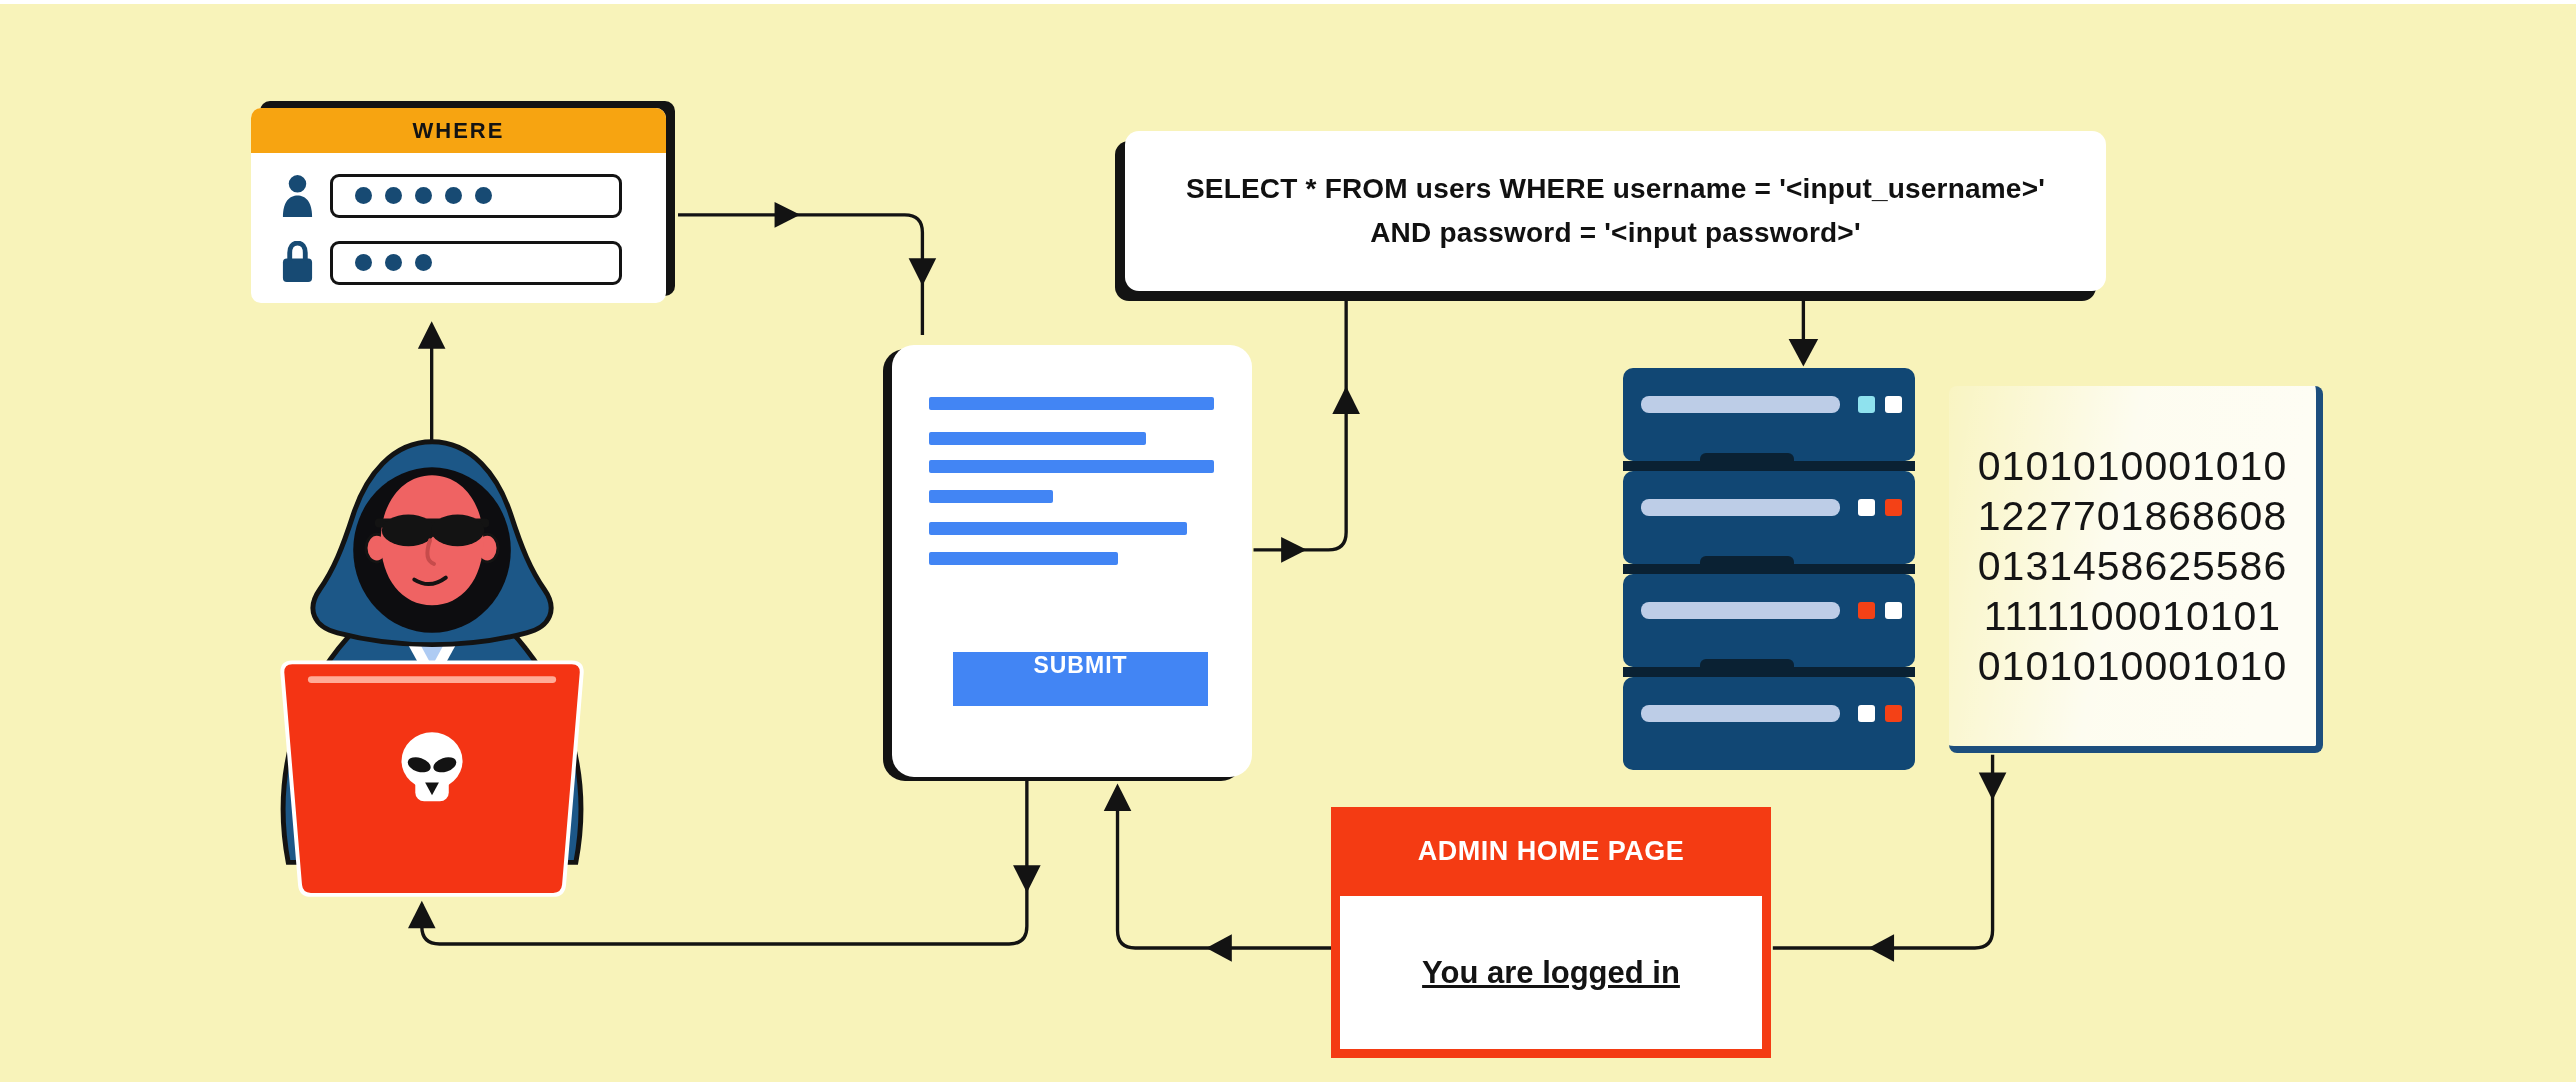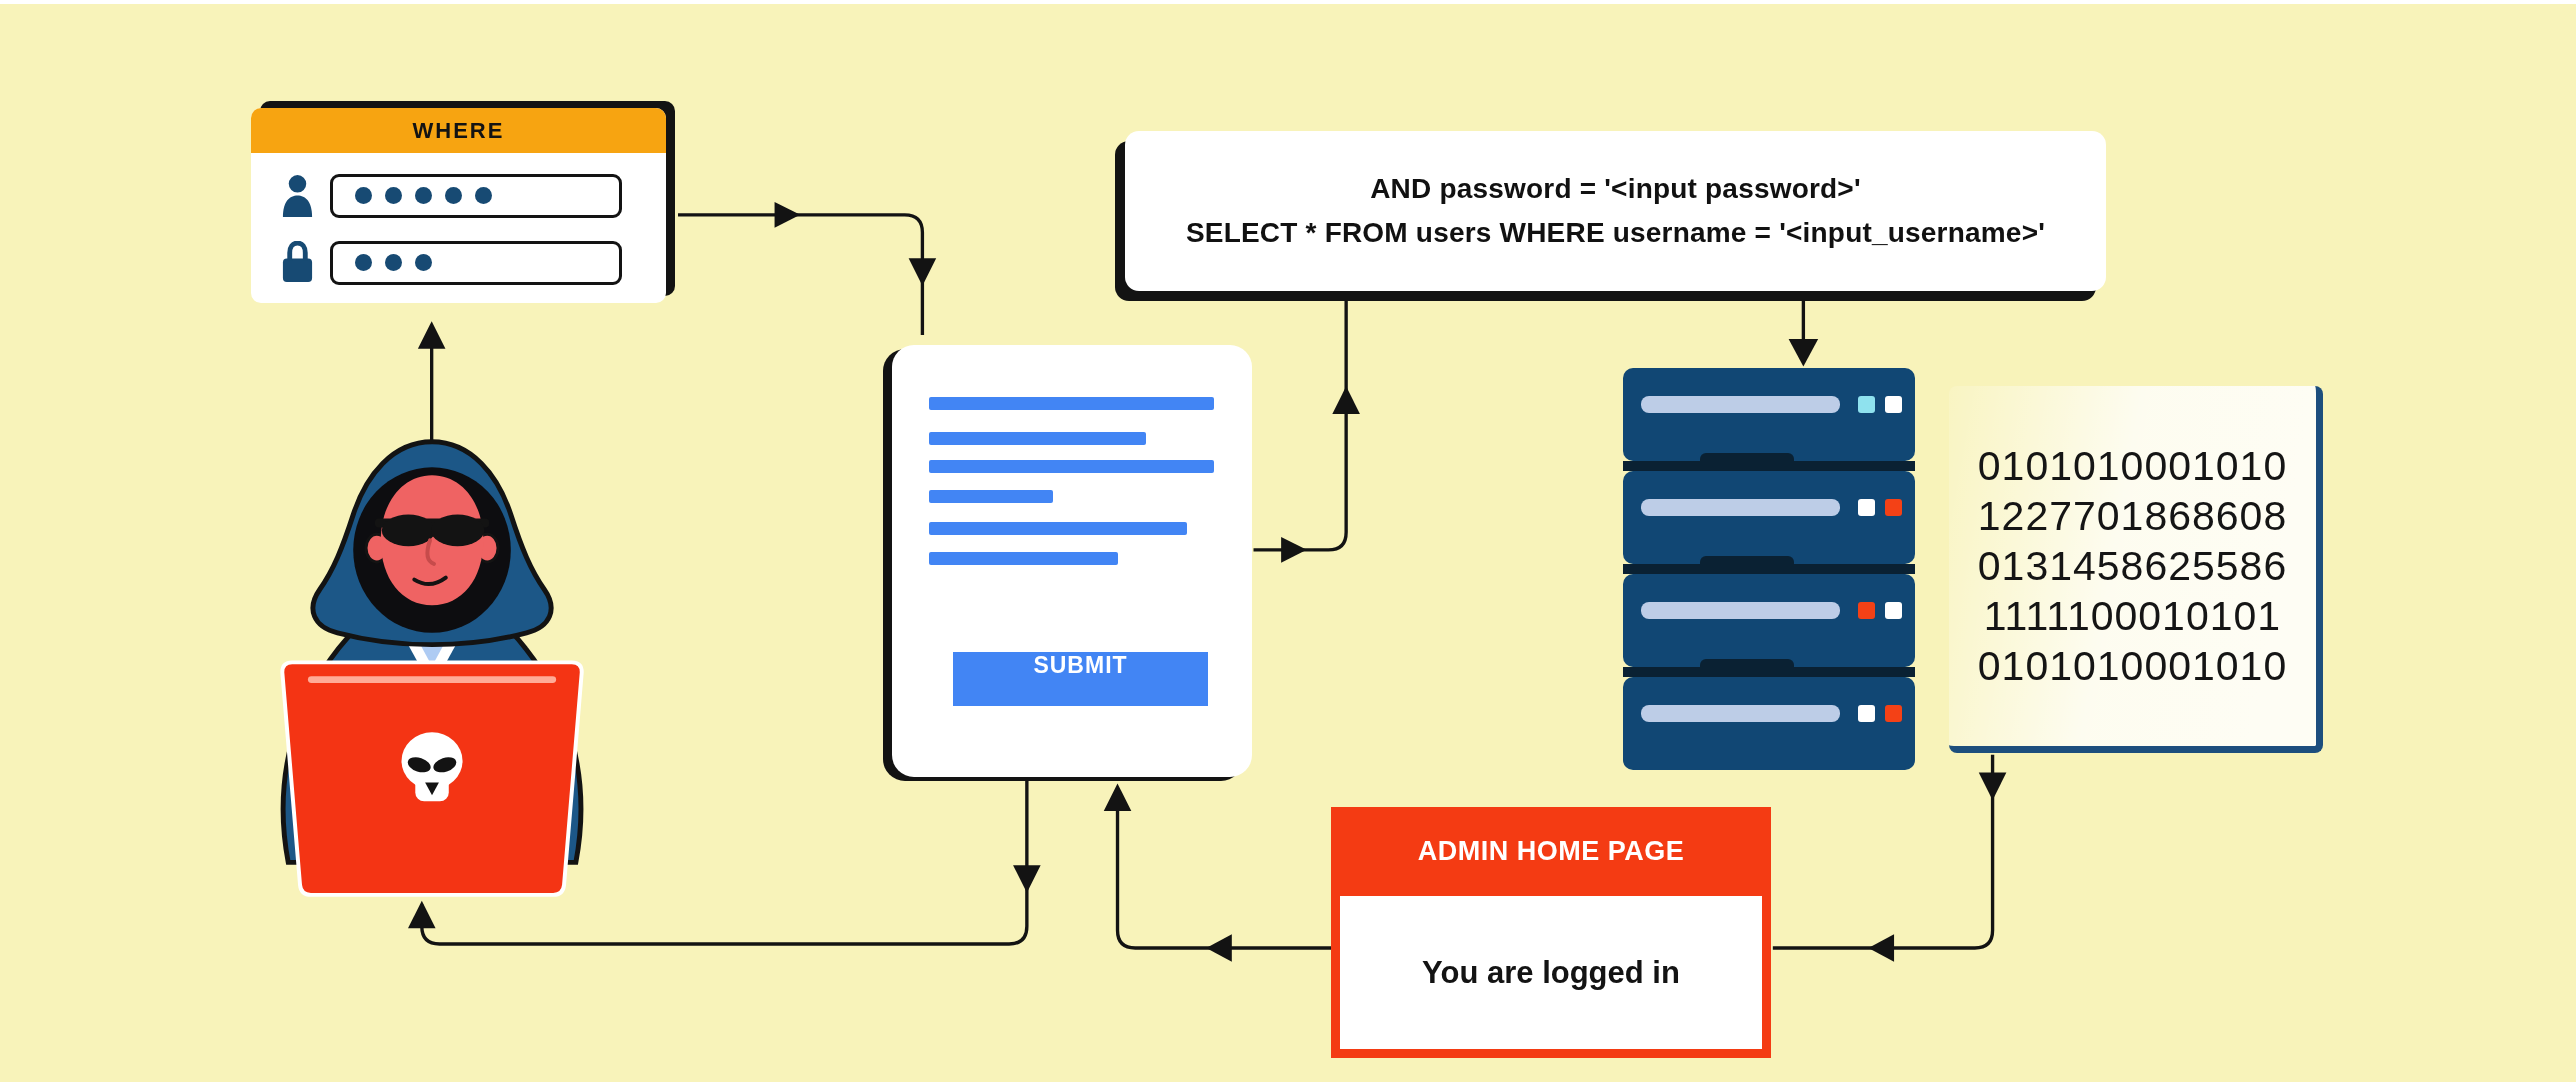--- a/index.html
+++ b/index.html
@@ -94,21 +94,21 @@
     position:absolute;left:1331px;top:807px;width:440px;height:251px;
     background:#F43B13;z-index:2;
   }
   .admin-header{
     height:89px;display:flex;align-items:center;justify-content:center;
     color:#ffffff;font-size:27px;font-weight:800;letter-spacing:0.5px;
   }
   .admin-body{
     position:absolute;left:9px;right:9px;bottom:9px;top:89px;background:#ffffff;
     display:flex;align-items:center;justify-content:center;
-    color:#131313;font-size:31px;font-weight:700;
+    color:#131313;font-size:31px;font-weight:700;text-decoration:underline;
   }
 
   
   #hacker{position:absolute;left:227px;top:424px;z-index:2;}
 </style>
 </head>
 <body>
 
 <div id="canvas">
   <div class="top-strip"></div>
@@ -177,22 +177,22 @@
       </span>
       <div class="cred-input">
           <span class="dot"></span>
           <span class="dot"></span>
           <span class="dot"></span>
         </div>
     </div>
   </div>
 
   <div class="sql-box">
+    <div class="sql-line">SELECT * FROM users WHERE username = '&lt;input_username&gt;'</div>
     <div class="sql-line">AND password = '&lt;input password&gt;'</div>
-    <div class="sql-line">SELECT * FROM users WHERE username = '&lt;input_username&gt;'</div>
   </div>
 
   <div class="form-doc">
     <div class="bar b1"></div>
     <div class="bar b2"></div>
     <div class="bar b3"></div>
     <div class="bar b4"></div>
     <div class="bar b5"></div>
     <div class="bar b6"></div>
     <div class="submit-btn">

